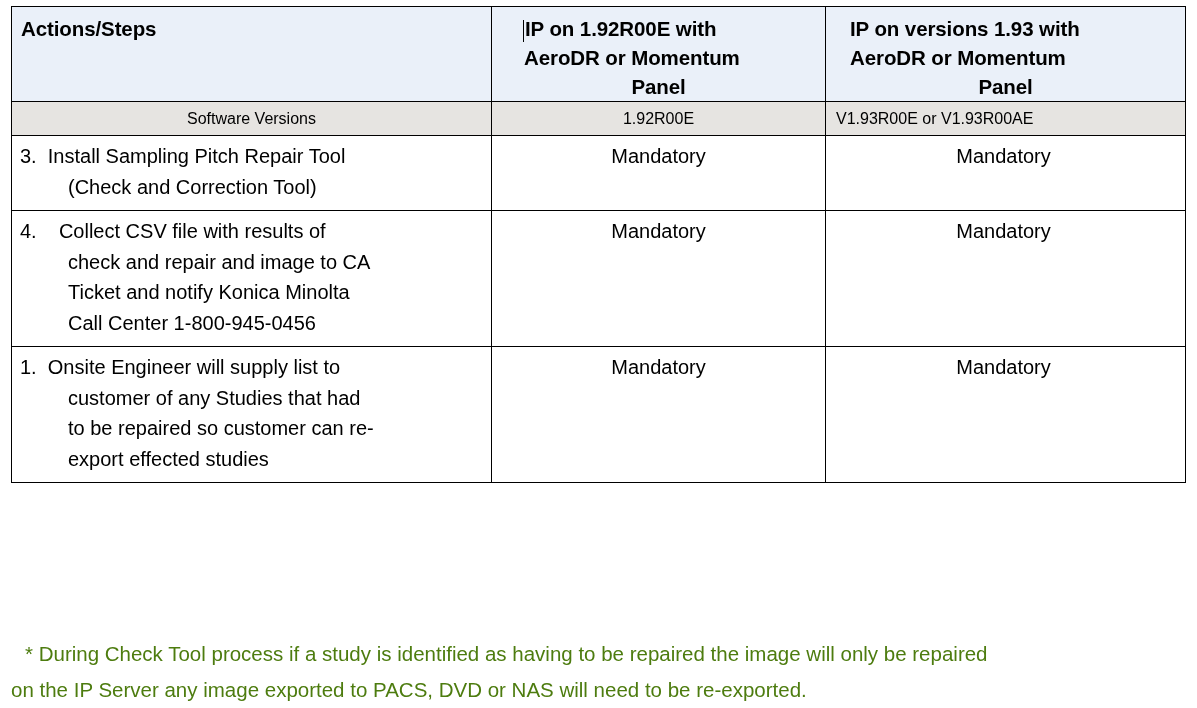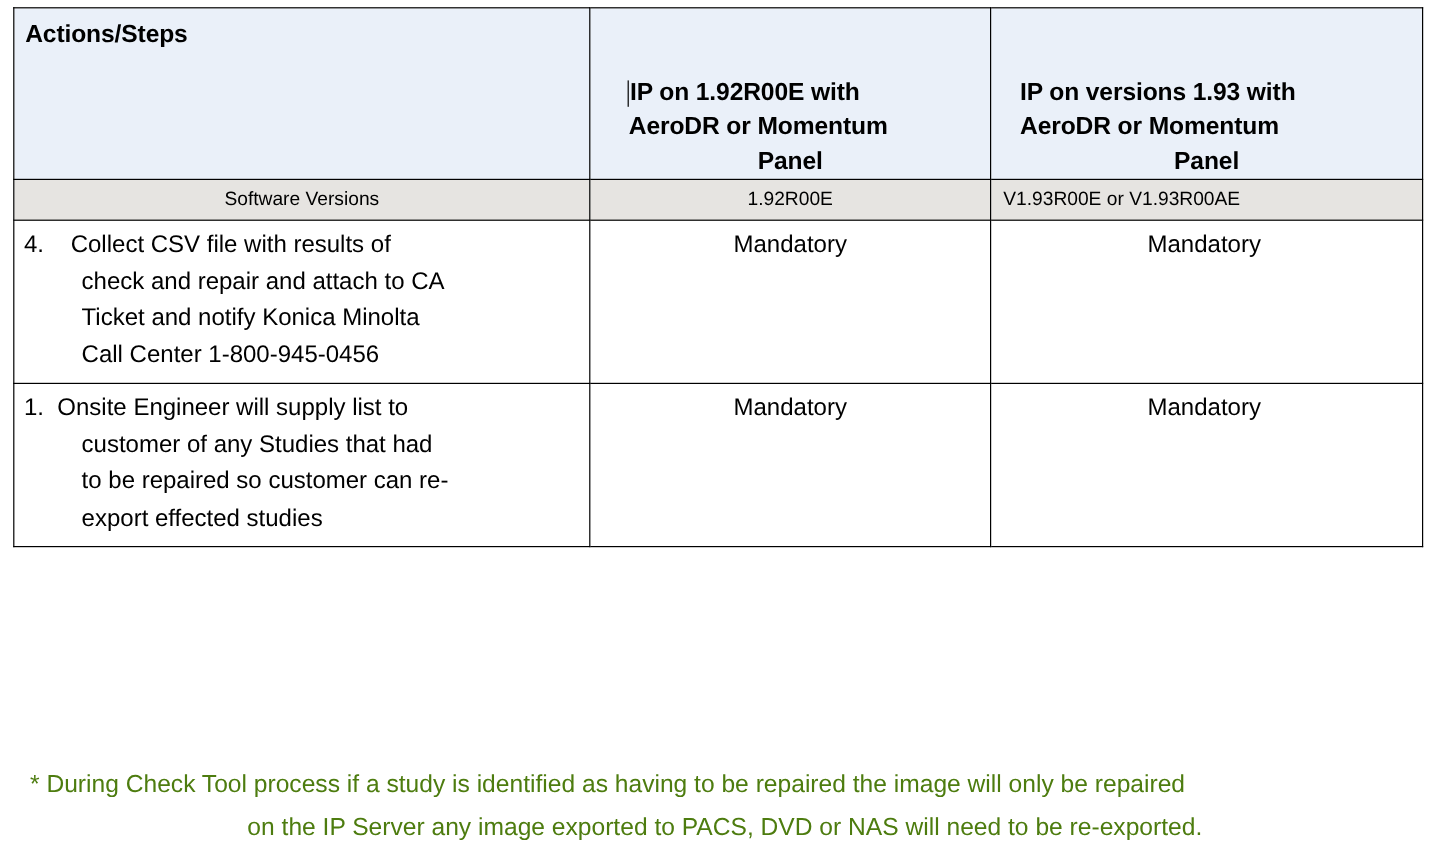--- a/index.html
+++ b/index.html
@@ -50,21 +50,21 @@
     vertical-align: top;
   }
   .hdr-cell-inner {
     font-size: 20.5px;
     font-weight: bold;
     line-height: 29px;
     padding: 7px 6px 0 6px;
     letter-spacing: -0.1px;
   }
   .hdr-left { text-align: left; padding-left: 9px; }
-  .hdr-center { text-align: center; padding-left: 10px; padding-right: 10px; margin-top: 48px; }
+  .hdr-center { text-align: center; padding-left: 10px; padding-right: 10px; }
   .hdr-center .l1 { text-align: left; padding-left: 22px; }
   .hdr-center .l2 { text-align: left; padding-left: 22px; }
   .hdr-center .l3 { text-align: center; padding-left: 0; }
   .hdr-c3 .l1, .hdr-c3 .l2 { padding-left: 14px; }
 
   .caret {
     display: inline-block;
     width: 0;
     border-left: 1px solid #000;
     height: 22px;
@@ -119,21 +119,21 @@
   .footnote {
     position: absolute;
     left: 0;
     top: 636px;
     width: 1197px;
     font-size: 20.5px;
     line-height: 36px;
     color: #4d7c0f;
   }
   .footnote .fn1 { padding-left: 25px; }
-  .footnote .fn2 { padding-left: 11px; text-align: center; }
+  .footnote .fn2 { padding-left: 11px; }
 </style>
 </head>
 <body>
 
 <div class="page">
 
   <table class="doc-table">
     <colgroup>
       <col class="c1">
         <col class="c2">
@@ -170,26 +170,40 @@
         <td>
           <div class="ver-inner">1.92R00E</div>
         </td>
         <td>
           <div class="ver-inner ver-left">V1.93R00E or V1.93R00AE</div>
         </td>
       </tr>
 
 
 
+      <tr class="body-row r3">
+        <td>
+          <div class="step-cell">
+            <div class="step-line">3.  Install Sampling Pitch Repair Tool</div>
+            <div class="step-line ind2">(Check and Correction Tool)</div>
+          </div>
+        </td>
+        <td>
+          <div class="mand-cell">Mandatory</div>
+        </td>
+        <td>
+          <div class="mand-cell c3pad">Mandatory</div>
+        </td>
+      </tr>
 
       <tr class="body-row r4">
         <td>
           <div class="step-cell">
             <div class="step-line">4.    Collect CSV file with results of</div>
-            <div class="step-line ind2">check and repair and attach to CA</div>
+            <div class="step-line ind2">check and repair and image to CA</div>
             <div class="step-line ind2">Ticket and notify Konica Minolta</div>
             <div class="step-line ind2">Call Center 1-800-945-0456</div>
           </div>
         </td>
         <td>
           <div class="mand-cell">Mandatory</div>
         </td>
         <td>
           <div class="mand-cell c3pad">Mandatory</div>
         </td>

